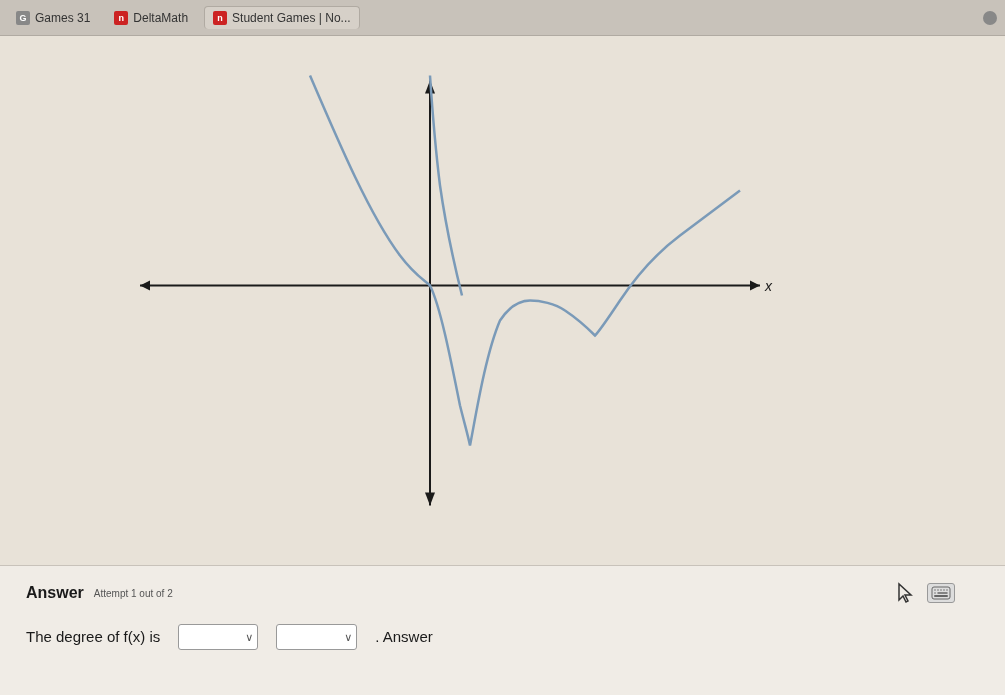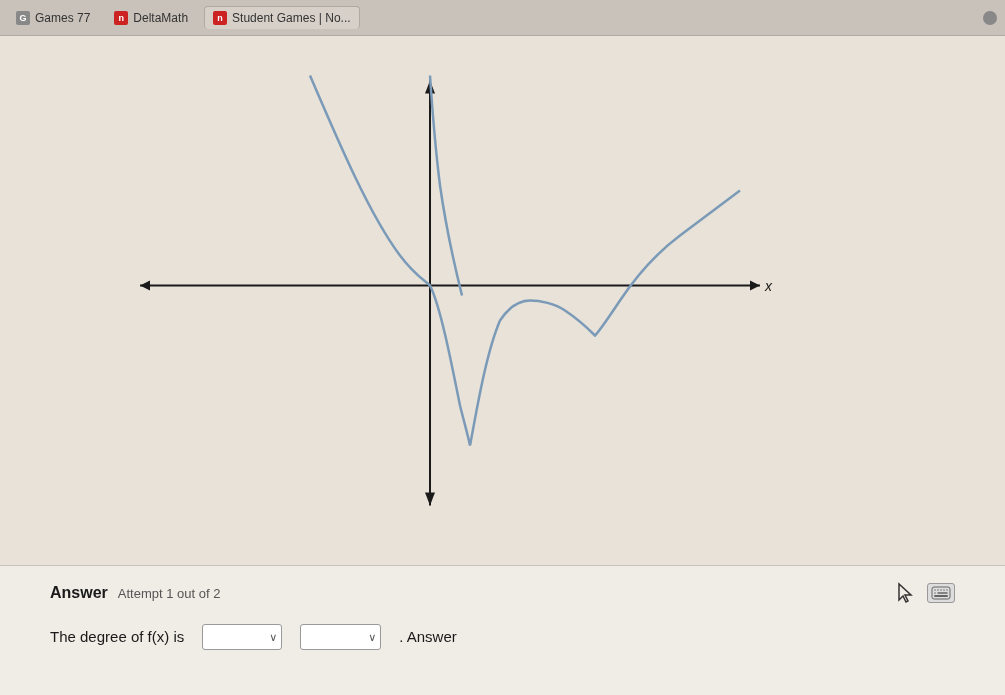--- a/index.html
+++ b/index.html
@@ -80,39 +80,39 @@
       display: flex;
       align-items: center;
       justify-content: center;
       background: #e8e2d8;
     }
 
     
     .answer-section {
       background: #f0ece6;
       border-top: 1px solid #c8c2ba;
-      padding: 16px 50px 20px 50px;
+      padding: 16px 50px 20px 26px;
       min-height: 130px;
     }
 
     .answer-header {
       display: flex;
       align-items: center;
       gap: 10px;
       margin-bottom: 18px;
     }
 
     .answer-label {
       font-weight: bold;
       font-size: 16px;
       color: #1a1a1a;
     }
 
     .attempt-text {
-      font-size: 13px;
+      font-size: 10px;
       color: #555;
     }
 
     .keyboard-icon {
       margin-left: auto;
       width: 28px;
       height: 20px;
       border: 1px solid #999;
       border-radius: 3px;
       background: #ddd;
@@ -187,21 +187,21 @@
       width: 100%;
       height: 100%;
     }
   </style>
 </head>
 <body>
 
 <div class="tab-bar">
   <div class="tab-item">
     <div class="tab-favicon games">G</div>
-    <span>Games 77</span>
+    <span>Games 31</span>
   </div>
   <div class="tab-item">
     <div class="tab-favicon dm">n</div>
     <span>DeltaMath</span>
   </div>
   <div class="tab-item active">
     <div class="tab-favicon dm">n</div>
     <span>Student Games | No...</span>
   </div>
   <div class="browser-btn"></div>

